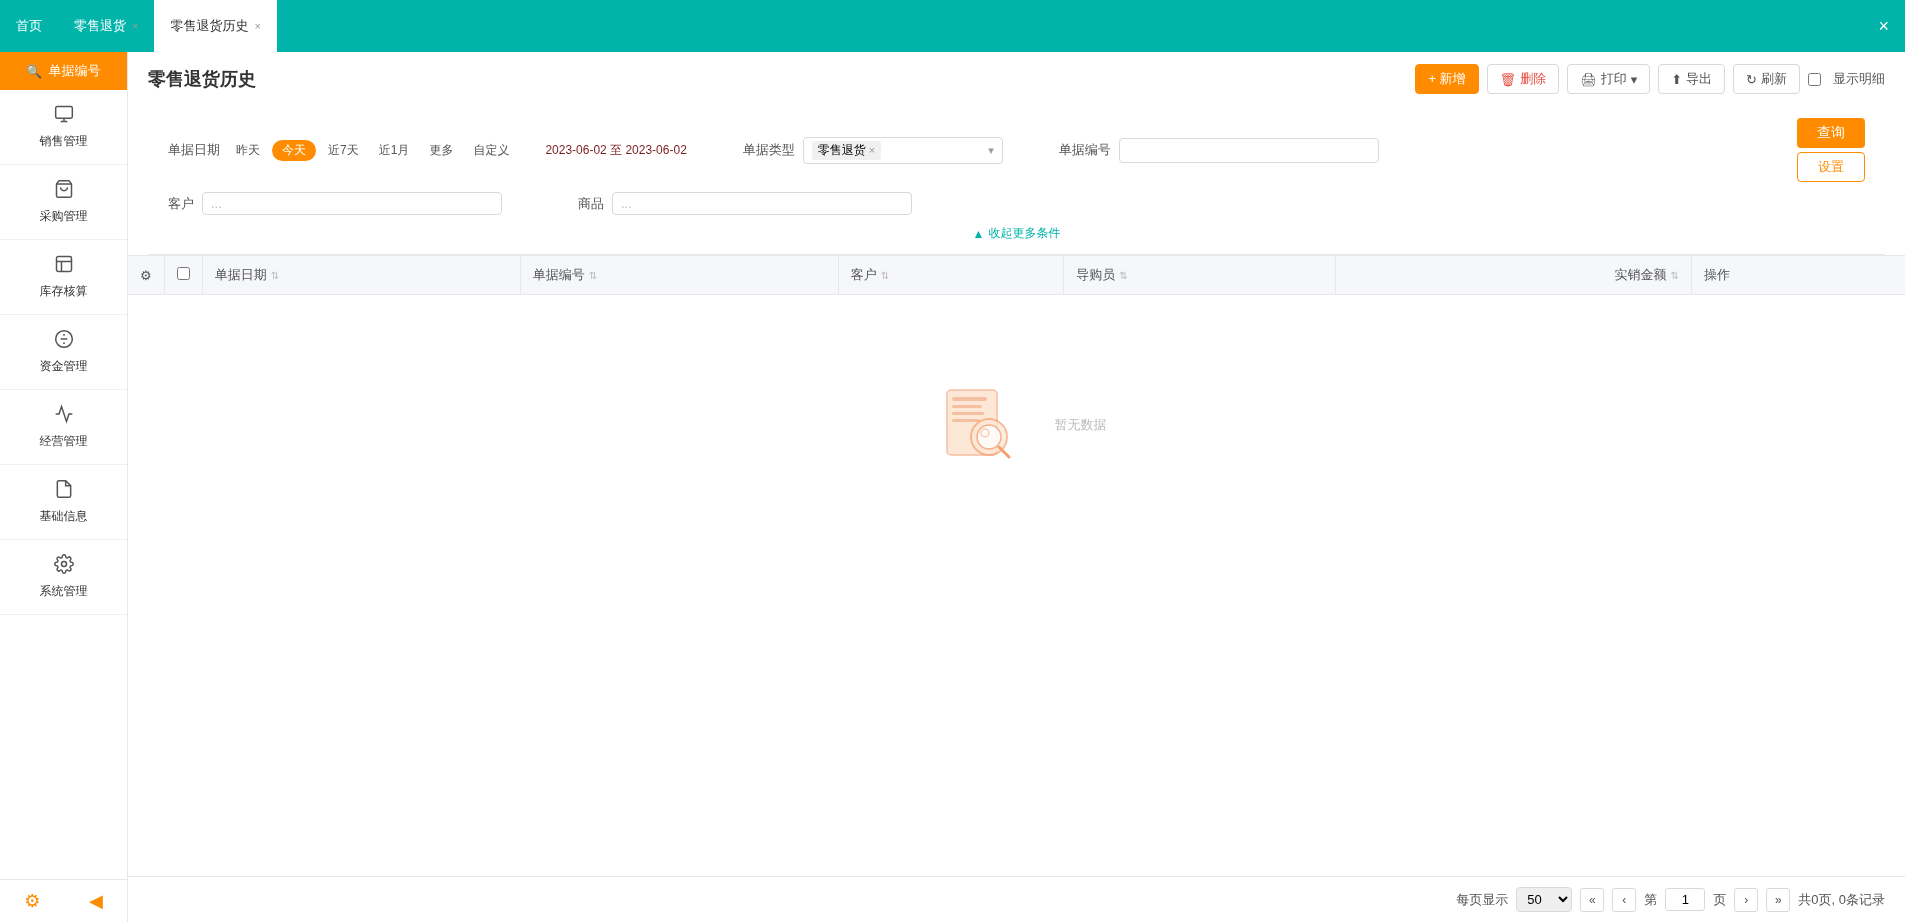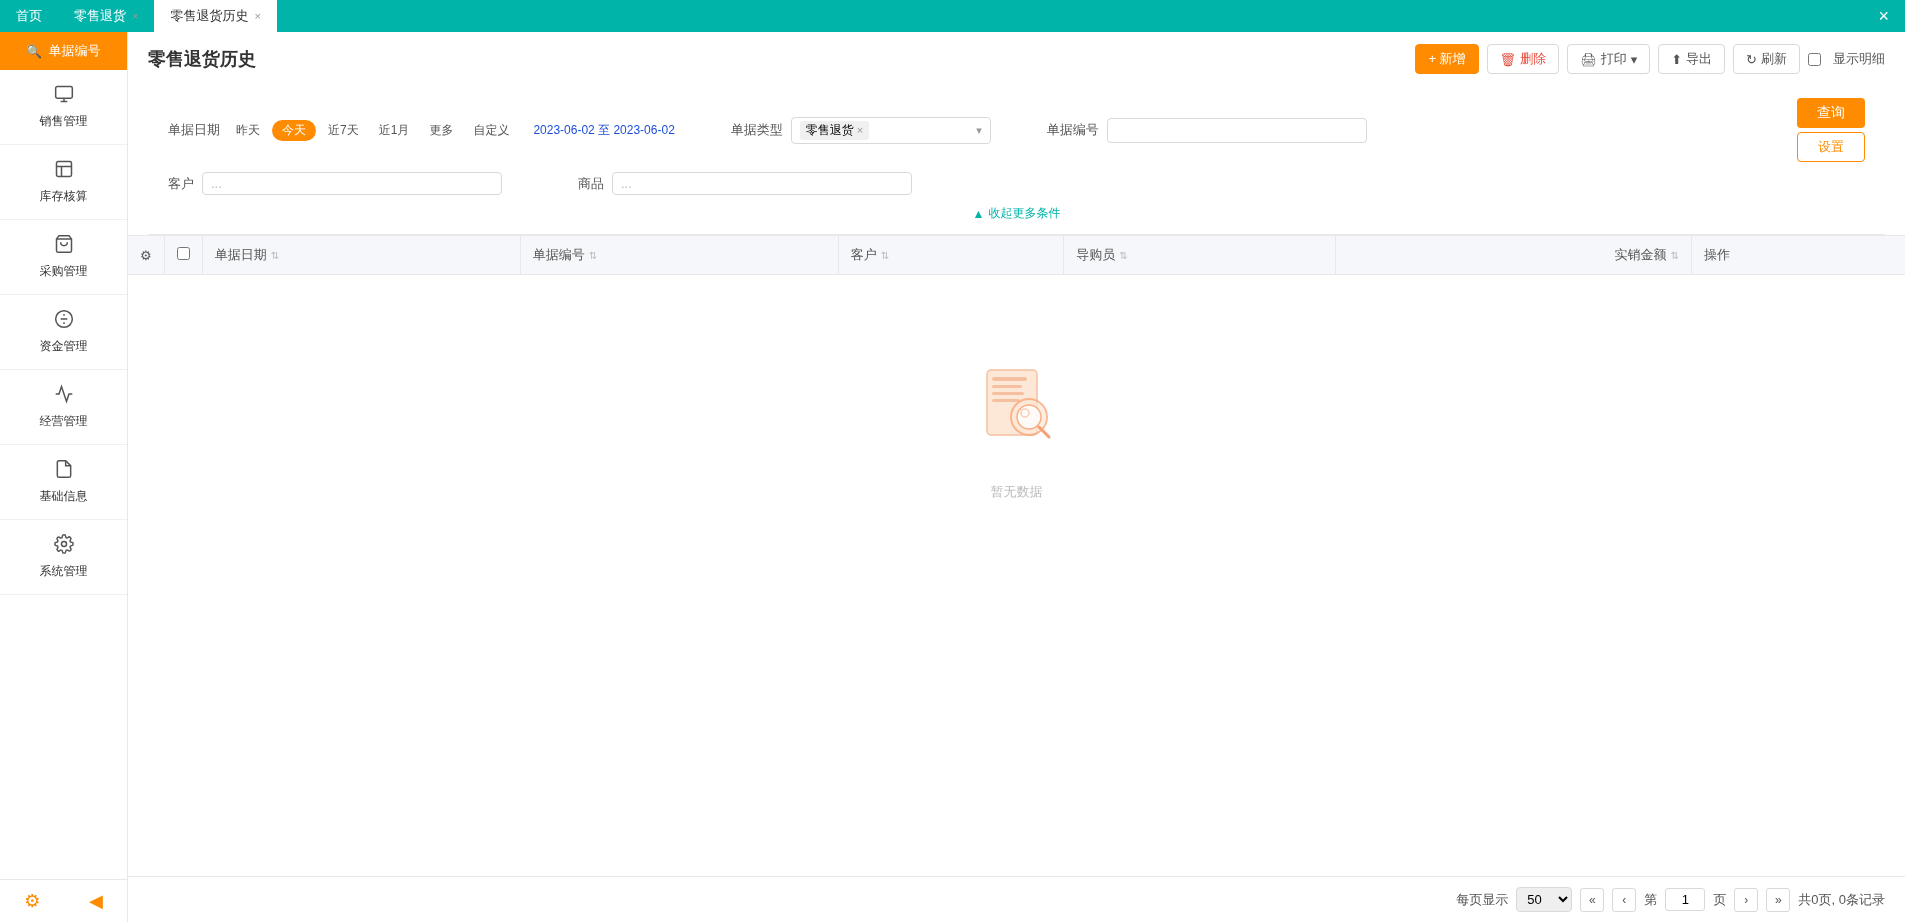--- a/index.html
+++ b/index.html
@@ -1,21 +1,21 @@
 <!DOCTYPE html>
 <html><head>
   <meta charset="utf-8">
   <style>
     * { box-sizing: border-box; margin: 0; padding: 0; font-family: 'Microsoft YaHei', Arial, sans-serif; }
     body { background: #f5f5f5; display: flex; flex-direction: column; height: 922px; overflow: hidden; }
 
     
     .top-nav {
       background: #00b4aa;
-      height: 32px;
+      height: 52px;
       display: flex;
       align-items: center;
       flex-shrink: 0;
     }
     .top-nav-tabs {
       display: flex;
       height: 100%;
       flex: 1;
     }
     .top-tab {
@@ -201,22 +201,22 @@
       border: none;
     }
     .date-btn.active {
       background: #ff8c00;
       color: #fff;
       border-radius: 12px;
       padding: 2px 10px;
     }
     .date-range {
       font-size: 12px;
-      color: #1d4ed8;
-      margin-left: 8px;
+      color: #7f1d1d;
+      margin-left: 20px;
     }
     .filter-select-wrap {
       display: flex;
       align-items: center;
       border: 1px solid #d9d9d9;
       border-radius: 4px;
       padding: 3px 8px;
       min-width: 200px;
       background: #fff;
       gap: 6px;
@@ -315,21 +315,21 @@
     .th-sort .sort-icon { color: #bbb; font-size: 10px; }
     .th-settings {
       width: 36px;
       text-align: center;
     }
     .th-checkbox { width: 36px; text-align: center; }
 
     
     .empty-state {
       display: flex;
-      flex-direction: column;
+      flex-direction: row;
       align-items: center;
       justify-content: center;
       padding: 80px 0 60px;
       color: #bbb;
       font-size: 13px;
       gap: 28px;
     }
     .empty-icon {
       width: 100px;
       height: 100px;
@@ -409,35 +409,35 @@
         <svg width="20" height="20" viewBox="0 0 24 24" fill="none" stroke="#555" stroke-width="1.8">
           <rect x="2" y="3" width="20" height="14" rx="2"></rect>
             <path d="M8 21h8M12 17v4"></path>
         </svg>
       </span>
       <span>销售管理</span>
     </div>
     <div class="sidebar-item">
       <span class="sidebar-icon">
         <svg width="20" height="20" viewBox="0 0 24 24" fill="none" stroke="#555" stroke-width="1.8">
-          <rect x="3" y="3" width="18" height="18" rx="2"></rect>
-            <path d="M3 9h18M9 21V9"></path>
+          <path d="M6 2L3 6v14a2 2 0 002 2h14a2 2 0 002-2V6l-3-4z"></path>
+            <line x1="3" y1="6" x2="21" y2="6"></line>
+            <path d="M16 10a4 4 0 01-8 0"></path>
         </svg>
       </span>
-      <span>库存核算</span>
+      <span>采购管理</span>
     </div>
     <div class="sidebar-item">
       <span class="sidebar-icon">
         <svg width="20" height="20" viewBox="0 0 24 24" fill="none" stroke="#555" stroke-width="1.8">
-          <path d="M6 2L3 6v14a2 2 0 002 2h14a2 2 0 002-2V6l-3-4z"></path>
-            <line x1="3" y1="6" x2="21" y2="6"></line>
-            <path d="M16 10a4 4 0 01-8 0"></path>
+          <rect x="3" y="3" width="18" height="18" rx="2"></rect>
+            <path d="M3 9h18M9 21V9"></path>
         </svg>
       </span>
-      <span>采购管理</span>
+      <span>库存核算</span>
     </div>
     <div class="sidebar-item">
       <span class="sidebar-icon">
         <svg width="20" height="20" viewBox="0 0 24 24" fill="none" stroke="#555" stroke-width="1.8">
           <circle cx="12" cy="12" r="10"></circle>
             <path d="M12 6v2M12 16v2M8 12h8"></path>
         </svg>
       </span>
       <span>资金管理</span>
     </div>

